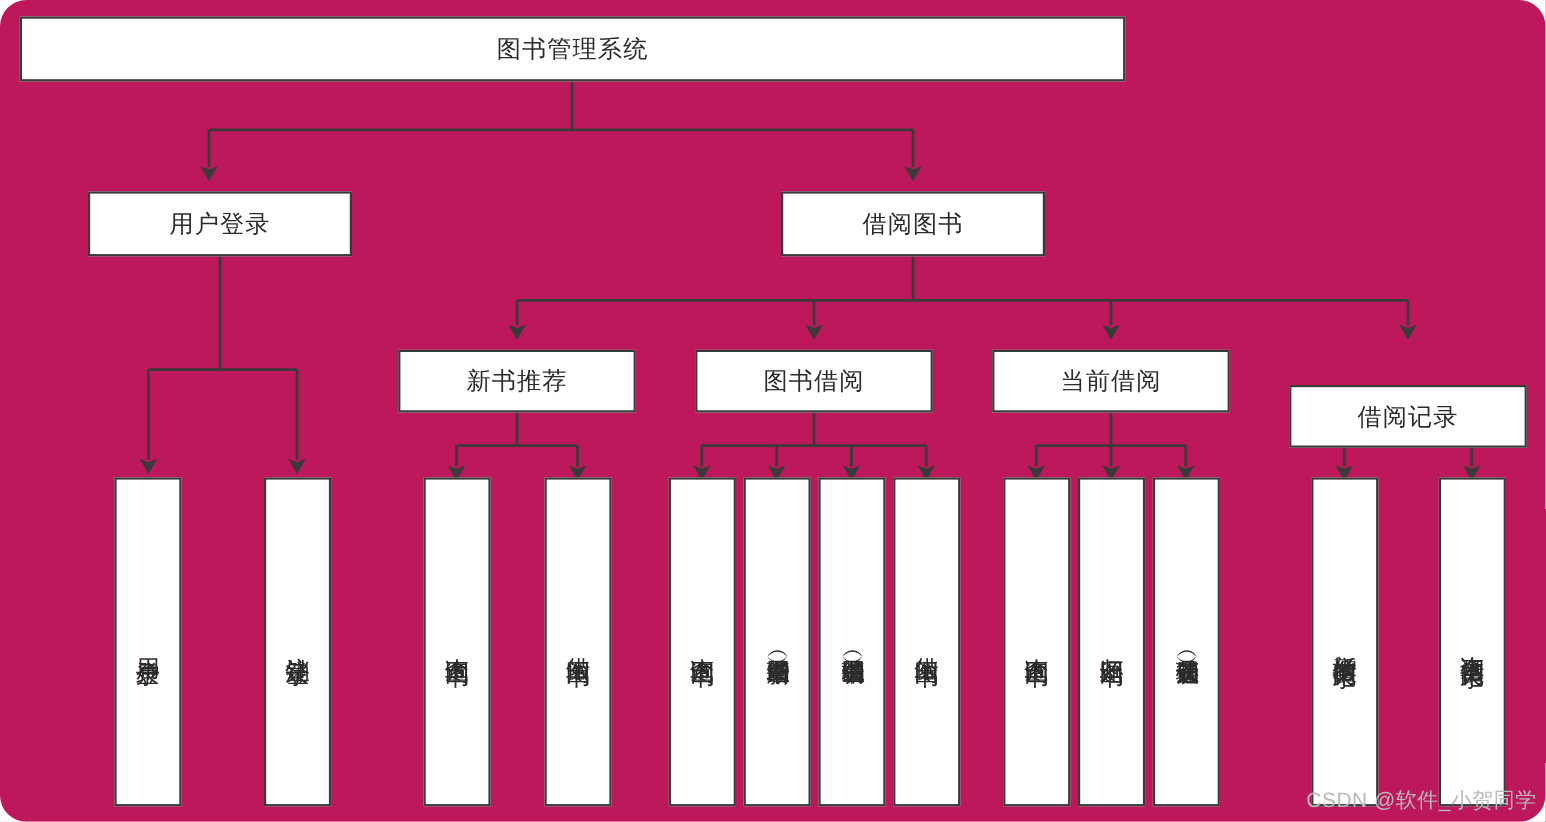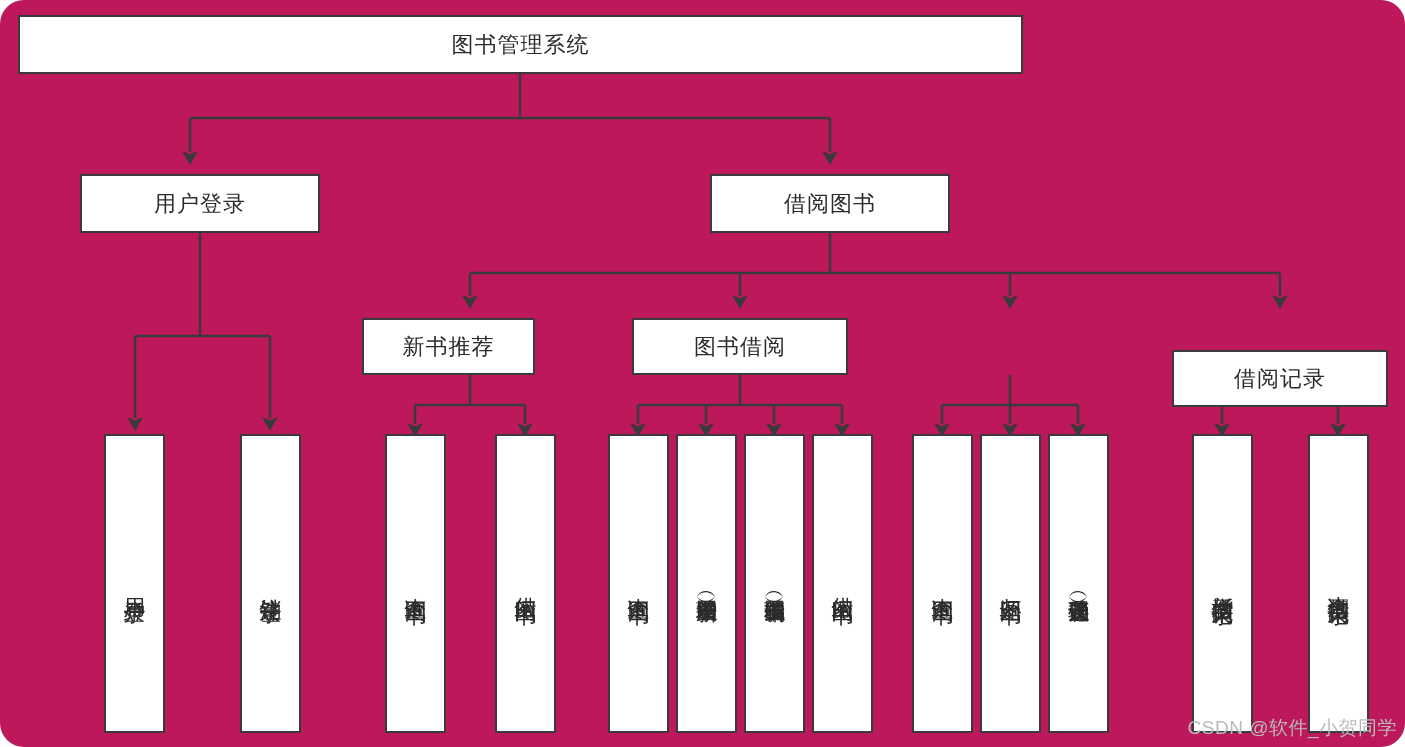--- a/index.html
+++ b/index.html
@@ -128,25 +128,28 @@
     <span>图书管理系统</span>
   </div>
 
   <div class="node h" style="left:80px; top:174px; width:240px; height:59px;">
     <span>用户登录</span>
   </div>
   <div class="node h" style="left:710px; top:174px; width:240px; height:59px;">
     <span>借阅图书</span>
   </div>
 
-  <div class="node h" style="left:362px; top:318px; width:173px; height:57px;">
+  <div class="node h" style="left:362px; top:318px; width:216px; height:57px;">
     <span>新书推荐</span>
   </div>
   <div class="node h" style="left:632px; top:318px; width:216px; height:57px;text-align:center;">
     <span>图书借阅</span>
+  </div>
+  <div class="node h" style="left:902px; top:318px; width:216px; height:57px;">
+    <span>当前借阅</span>
   </div>
   <div class="node h" style="left:1172px; top:318px; width:216px; height:57px;margin-top:32px;">
     <span>借阅记录</span>
   </div>
 
   <div class="node v" style="left:104px; top:434px; width:61px; height:299px;">
     <span class="vtext">用户登录</span>
   </div>
   <div class="node v" style="left:240px; top:434px; width:61px; height:299px;">
     <span class="vtext">注销登录</span>

